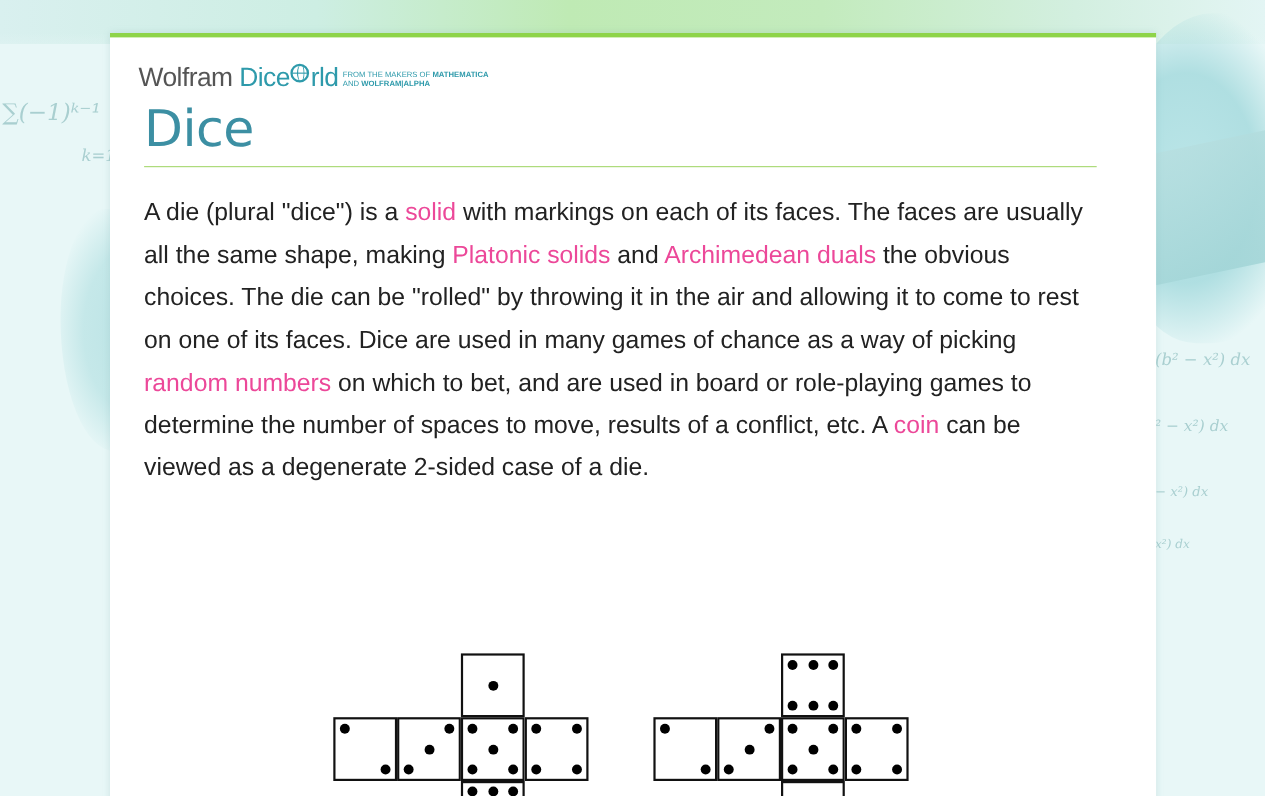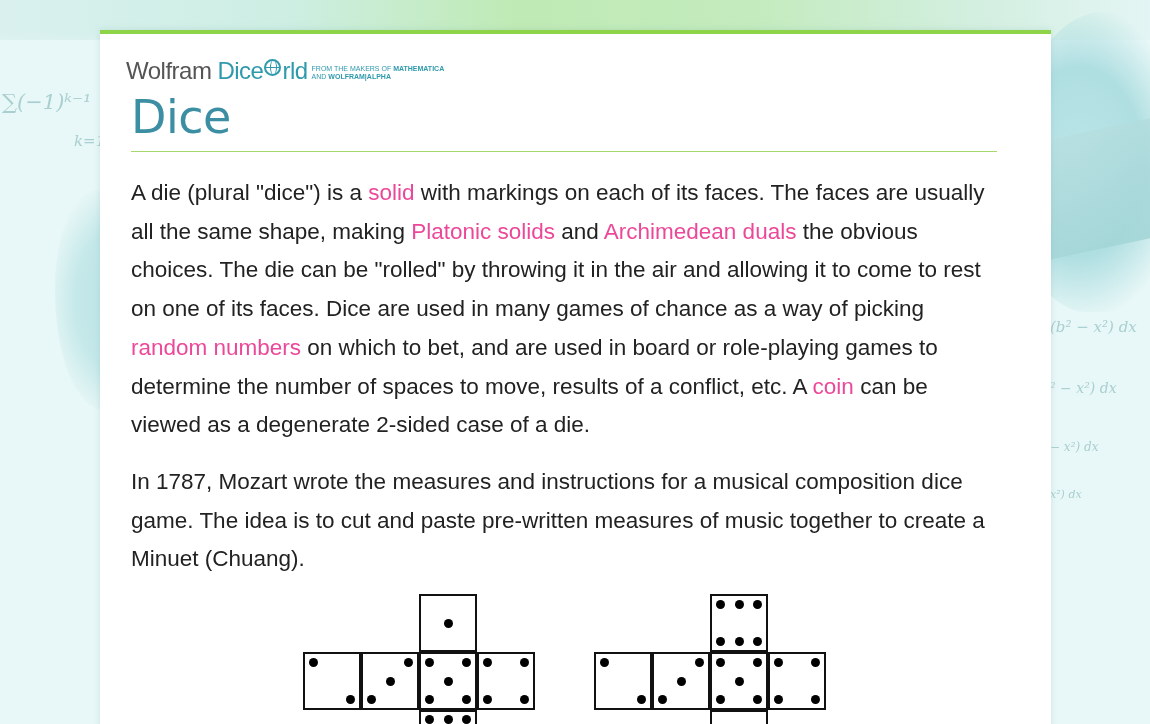--- a/index.html
+++ b/index.html
@@ -151,21 +151,20 @@
       <span>FROM THE MAKERS OF </span><b>MATHEMATICA</b><br>
       <span>AND </span><b>WOLFRAM|ALPHA</b>
     </span>
   </a>
 
   <h1 class="page-title">Dice</h1>
   <div class="title-rule"></div>
 
   <div class="content">
     <p><span>A die (plural "dice") is a </span><a>solid</a><span> with markings on each of its faces. The faces are usually all the same shape, making </span><a>Platonic solids</a><span> and </span><a>Archimedean duals</a><span> the obvious choices. The die can be "rolled" by throwing it in the air and allowing it to come to rest on one of its faces. Dice are used in many games of chance as a way of picking </span><a>random numbers</a><span> on which to bet, and are used in board or role-playing games to determine the number of spaces to move, results of a conflict, etc. A </span><a>coin</a><span> can be viewed as a degenerate 2-sided case of a die.</span></p>
-    <p>In 1787, Mozart wrote the measures and instructions for a musical composition dice game. The idea is to cut and paste pre-written measures of music together to create a Minuet (Chuang).</p>
   </div>
 
   <div class="net" style="left:203px; top:560px;">
 
     <div class="face" style="left:116px; top:0;">
       <span class="pip" style="left:22.5px; top:22.5px;"></span>
     </div>
 
     <div class="face" style="left:0; top:58px;">
       <span class="pip" style="left:4px; top:4px;"></span>

